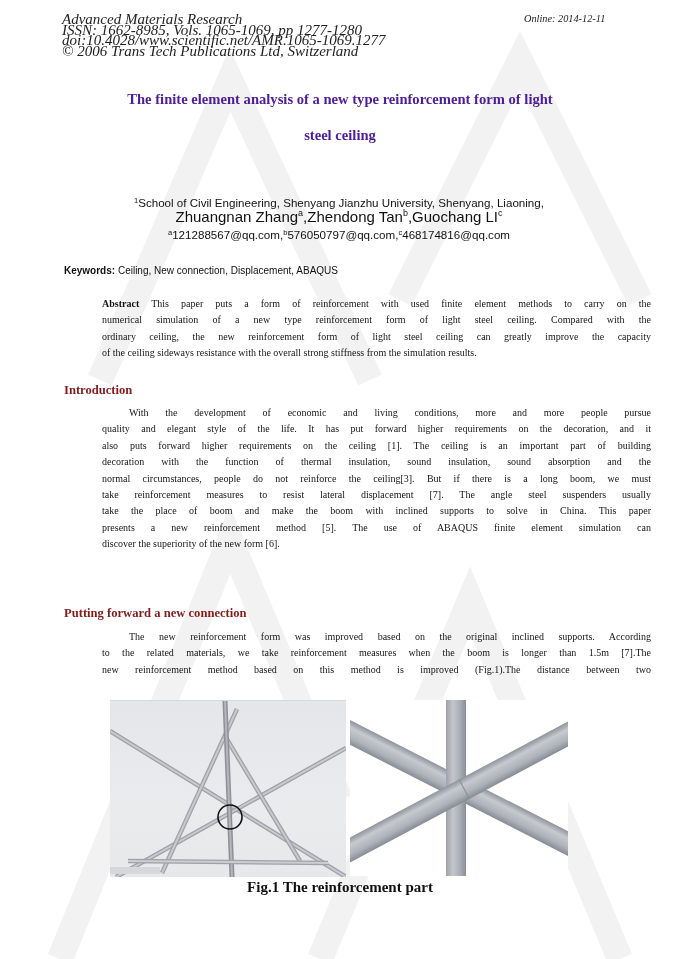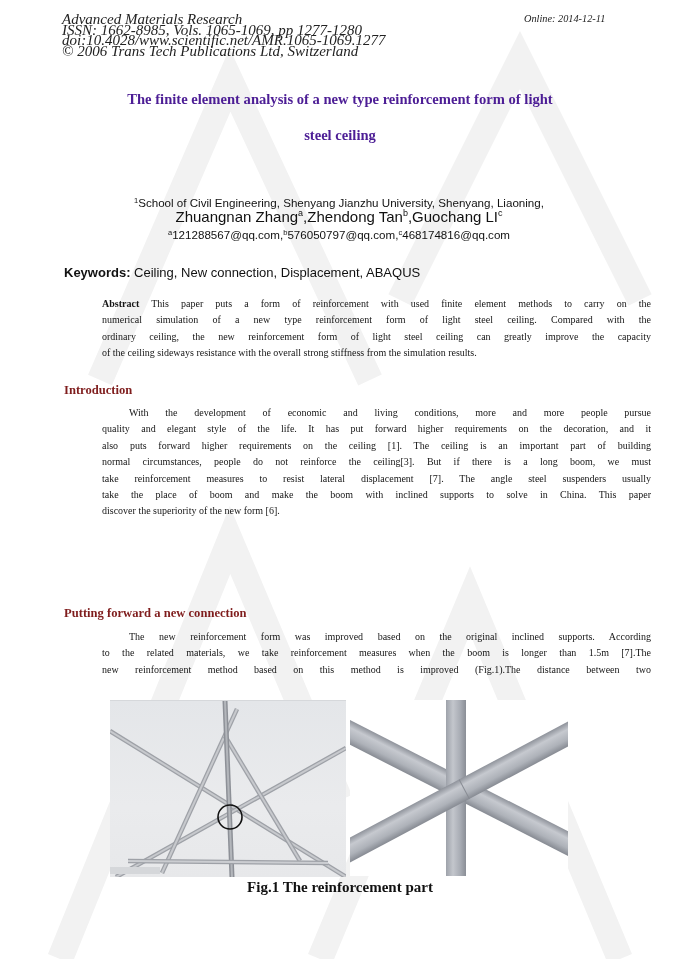--- a/index.html
+++ b/index.html
@@ -38,21 +38,21 @@
     .affil {
       position: absolute; left: 60px; width: 558px; text-align: center;
       font-family: "Liberation Sans", sans-serif; font-size: 11.6px; color: #111;
     }
     .affil sup { font-size: 7.5px; vertical-align: 4px; line-height: 0; }
     .affil1 { top: 196px; }
     .affil2 { top: 228px; }
 
     .keywords {
       position: absolute; left: 64px; top: 265px;
-      font-family: "Liberation Sans", sans-serif; font-size: 13px; color: #111; white-space: nowrap; text-align: center;
+      font-family: "Liberation Sans", sans-serif; font-size: 10px; color: #111; white-space: nowrap; text-align: center;
     }
     .keywords b { font-weight: bold; }
 
     .para {
       position: absolute; left: 72px; width: 549px;
       font-size: 10px; line-height: 16.4px; text-align: justify; color: #151515; margin-left: 30px;
     }
     .para .ln { display: block; text-align: justify; text-align-last: justify; white-space: nowrap; height: 16.4px; }
     .para .ln.last { text-align-last: left; }
     .para .ln.indent { padding-left: 27px; }
@@ -126,23 +126,25 @@
     <span class="ln">numerical simulation of a new type reinforcement form of light steel ceiling. Compared with the</span>
     <span class="ln">ordinary ceiling, the new reinforcement form of light steel ceiling can greatly improve the capacity</span>
     <span class="ln last">of the ceiling sideways resistance with the overall strong stiffness from the simulation results.</span>
   </div>
 
   <div class="section-head sec-intro">Introduction</div>
   <div class="para intro-body">
     <span class="ln indent">With the development of economic and living conditions, more and more people pursue</span>
     <span class="ln">quality and elegant style of the life. It has put forward higher requirements on the decoration, and it</span>
     <span class="ln">also puts forward higher requirements on the ceiling [1]. The ceiling is an important part of building</span>
+    <span class="ln">decoration with the function of thermal insulation, sound insulation, sound absorption and the</span>
     <span class="ln">normal circumstances, people do not reinforce the ceiling[3]. But if there is a long boom, we must</span>
     <span class="ln">take reinforcement measures to resist lateral displacement [7]. The angle steel suspenders usually</span>
     <span class="ln">take the place of boom and make the boom with inclined supports to solve in China. This paper</span>
+    <span class="ln">presents a new reinforcement method [5]. The use of ABAQUS finite element simulation can</span>
     <span class="ln last">discover the superiority of the new form [6].</span>
   </div>
 
   <div class="section-head sec-conn">Putting forward a new connection</div>
   <div class="para conn-body">
     <span class="ln indent">The new reinforcement form was improved based on the original inclined supports. According</span>
     <span class="ln">to the related materials, we take reinforcement measures when the boom is longer than 1.5m [7].The</span>
     <span class="ln">new reinforcement method based on this method is improved (Fig.1).The distance between two</span>
   </div>
 

